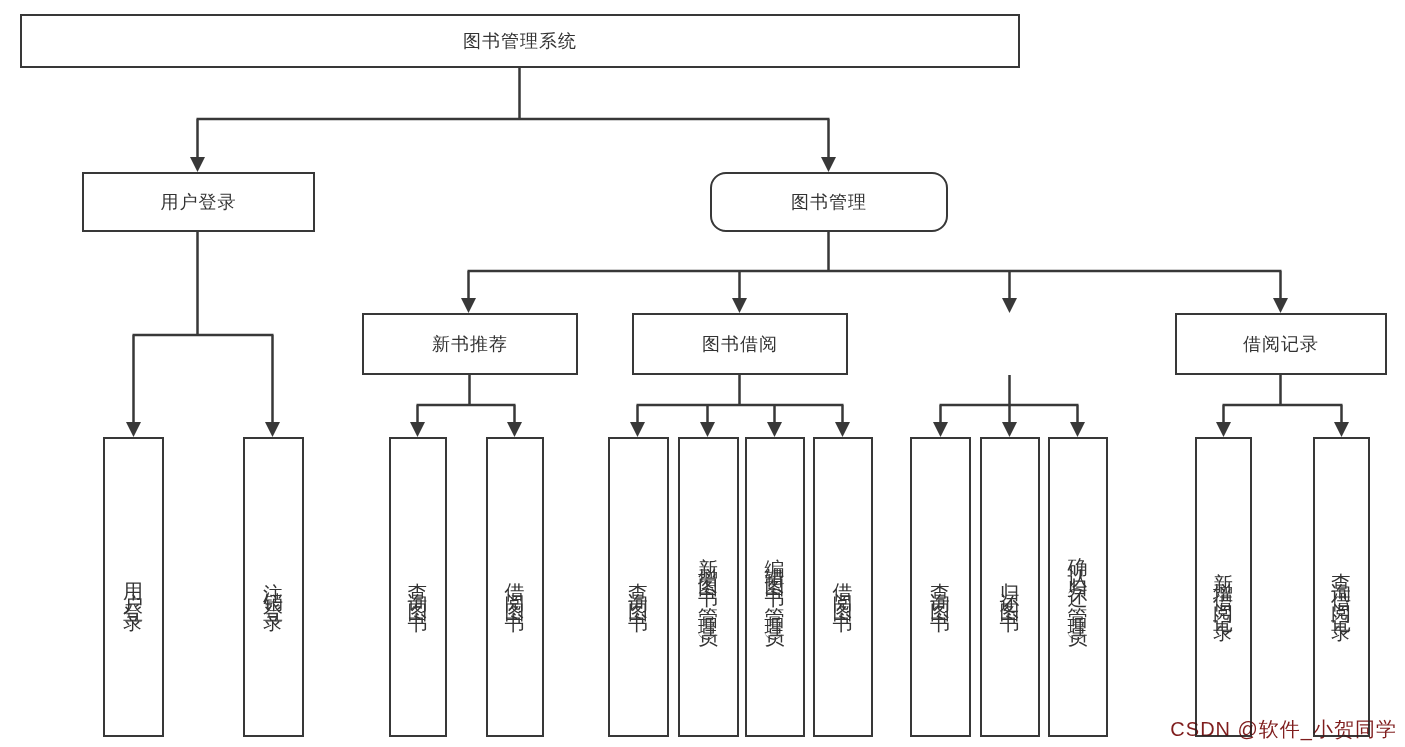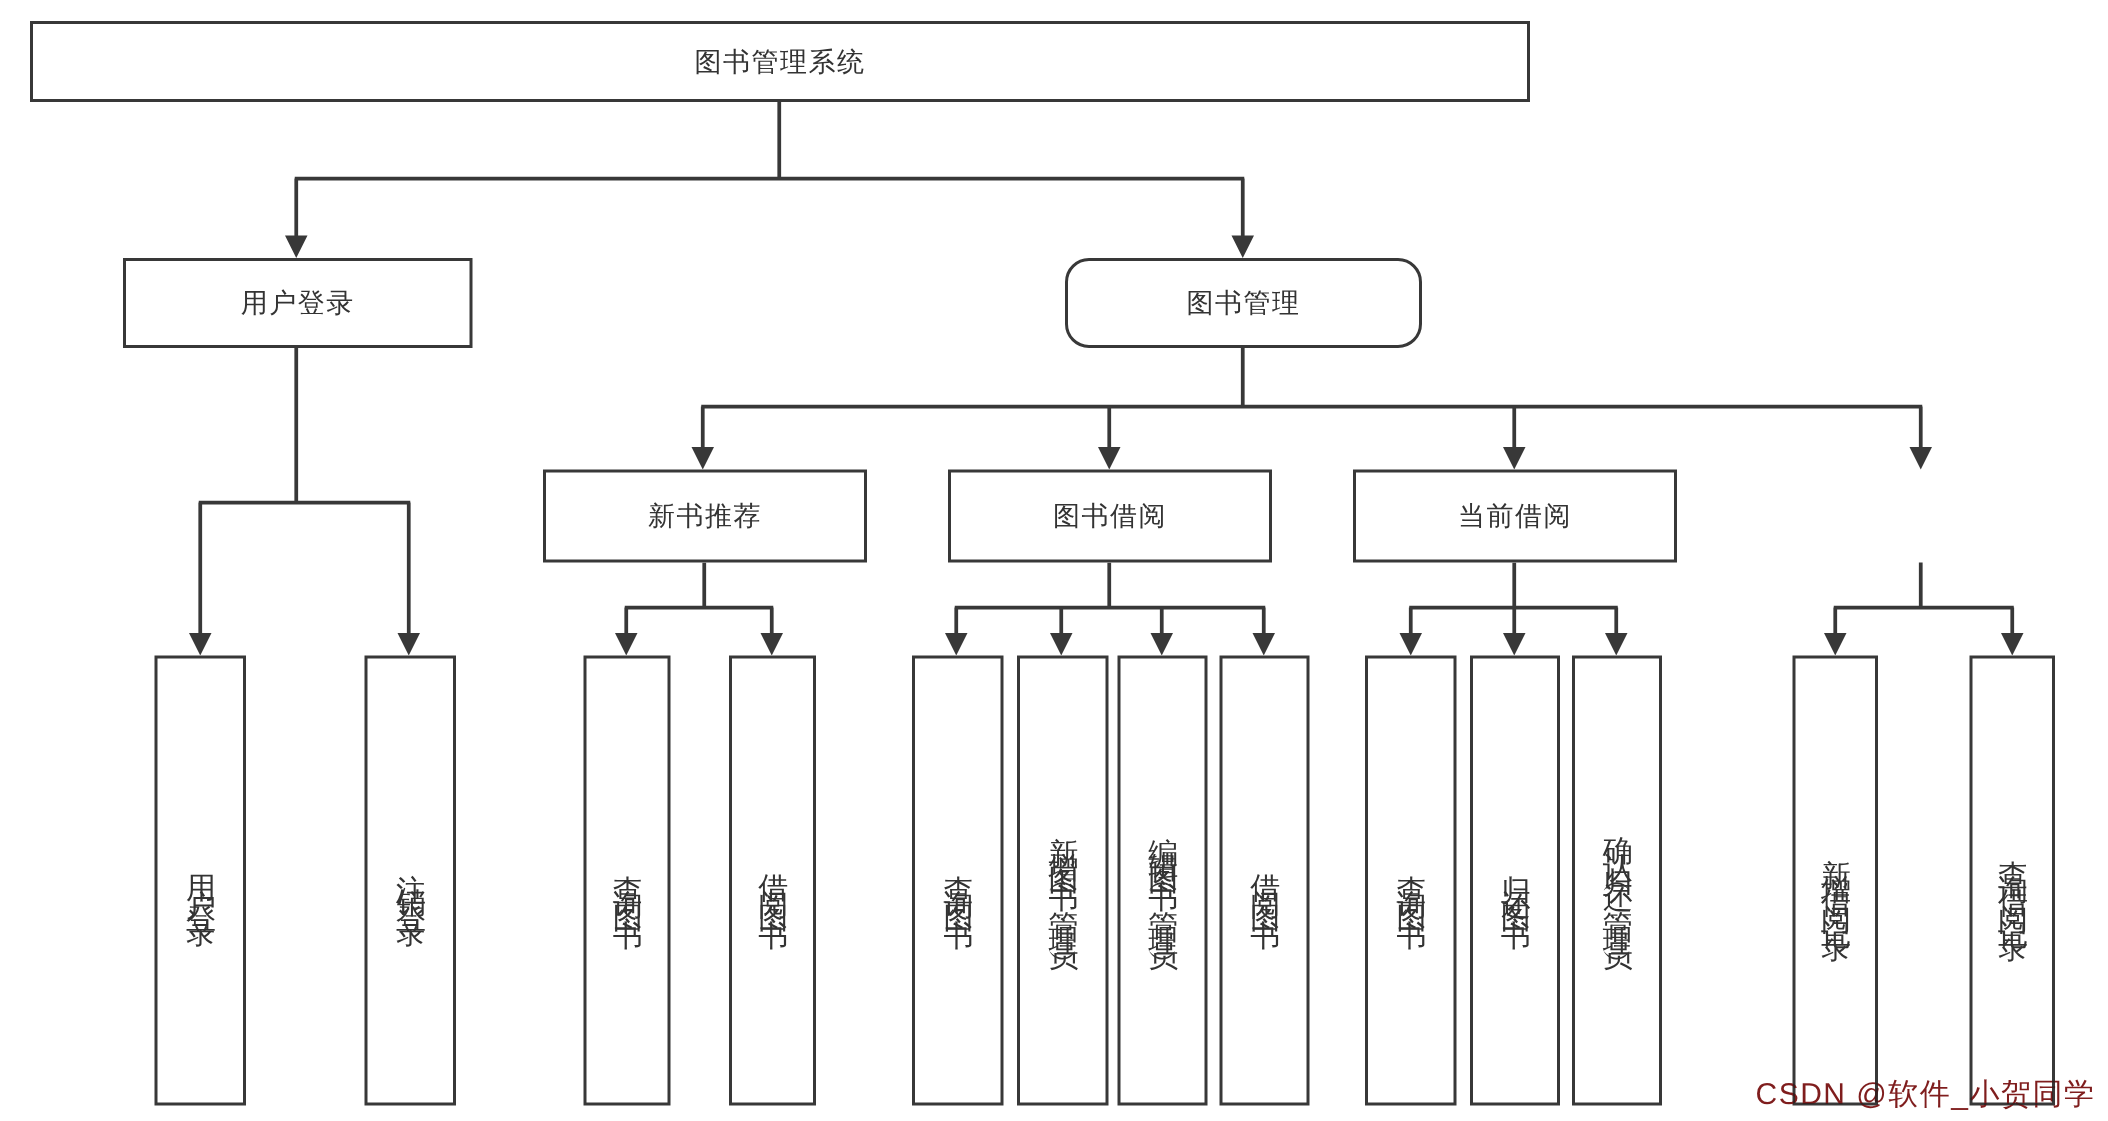--- a/index.html
+++ b/index.html
@@ -111,22 +111,22 @@
   <div class="box l2b">
     <span class="hlabel">图书管理</span>
   </div>
 
   <div class="box l3 l3b">
     <span class="hlabel">图书借阅</span>
   </div>
   <div class="box l3 l3a">
     <span class="hlabel">新书推荐</span>
   </div>
-  <div class="box l3 l3c">
-    <span class="hlabel">当前借阅</span>
+  <div class="box l3 l3d">
+    <span class="hlabel">借阅记录</span>
   </div>
 
   <div class="box vbox" style="left:103px;width:61px">
     <span class="vlabel">用户登录</span>
   </div>
   <div class="box vbox" style="left:243px;width:61px">
     <span class="vlabel">注销登录</span>
   </div>
 
   <div class="box vbox" style="left:389px;width:58px">

